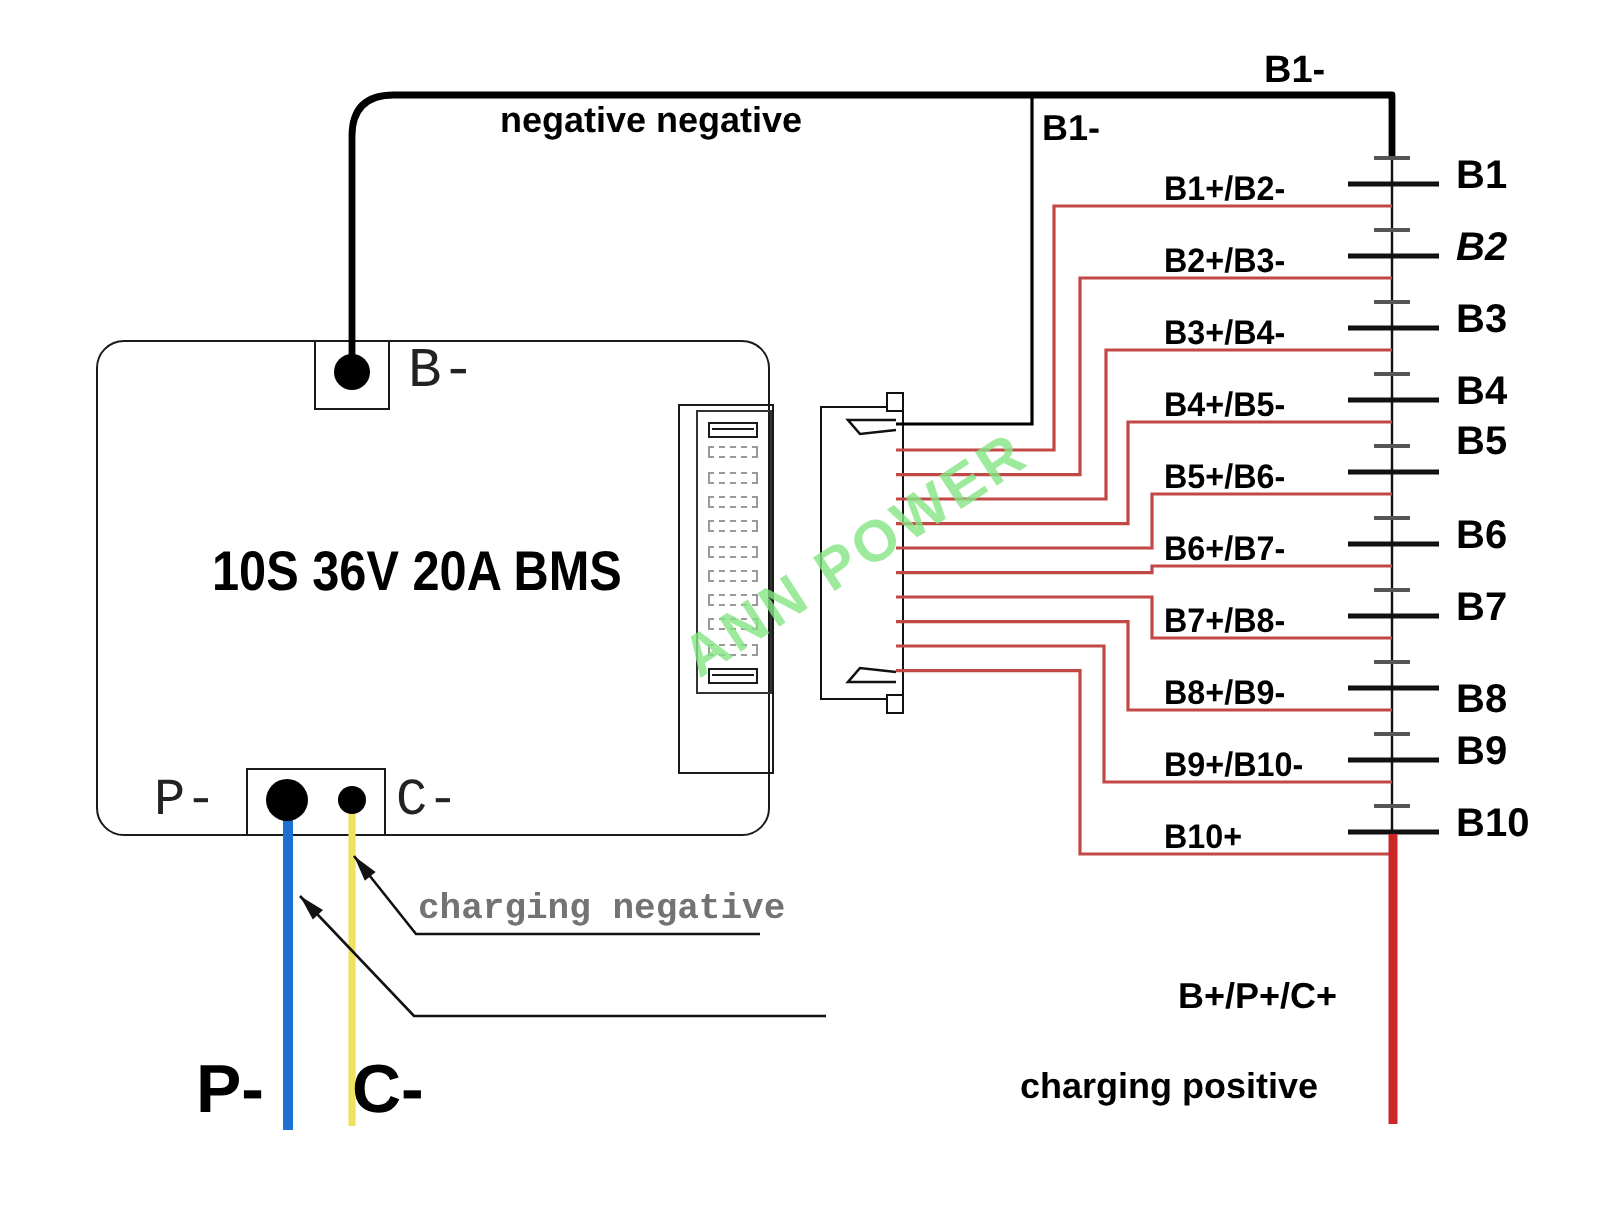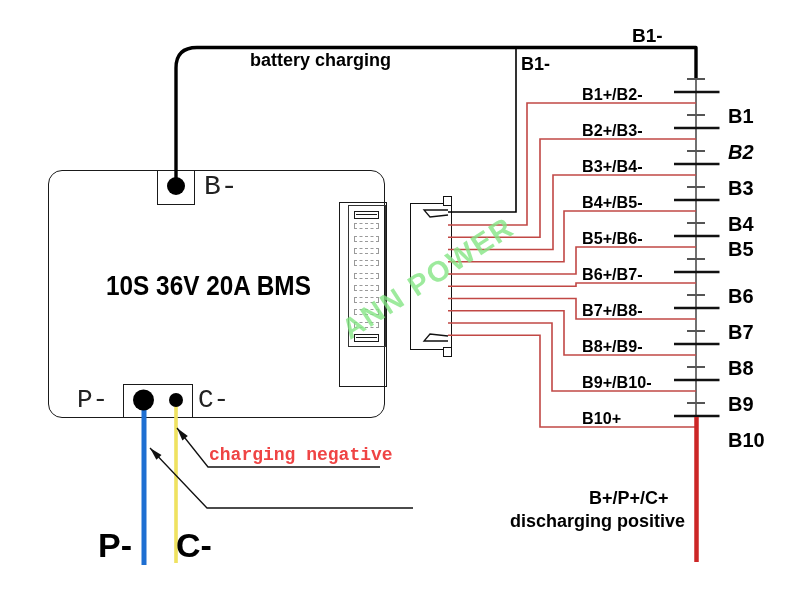--- a/index.html
+++ b/index.html
@@ -11,25 +11,25 @@
   #b-terminal-box{left:157px;top:170px;width:36px;height:33px;border-width:1.3px;}
   #pc-terminal-box{left:123px;top:384px;width:68px;height:32px;border-width:1.3px;}
   #conn-outer{left:339px;top:202px;width:46px;height:183px;border-width:1.3px;}
   #conn-inner{left:348px;top:205px;width:36px;height:140px;border-width:1.1px;border-color:#333;}
   #plug-body{left:410px;top:203px;width:40px;height:145px;border:1.7px solid #111;}
   .plug-tab{position:absolute;width:7px;height:8px;border:1.4px solid #111;background:#fff;z-index:1;}
   #wire-svg{position:absolute;left:0;top:0;z-index:2;}
   .label{position:absolute;z-index:5;color:#000;white-space:nowrap;line-height:1.05;}
   .b{font-weight:bold;text-align:center;}
   .cad{font-family:"Liberation Mono",monospace;color:#222;font-weight:400;}
-  .mono-b{font-family:"Liberation Mono",monospace;font-weight:bold;color:#ef4444;}
+  .mono-b{font-family:"Liberation Mono",monospace;font-weight:bold;color:#737373;}
   #title{left:106px;top:271px;font-size:28px;font-weight:bold;transform:scaleX(.87);transform-origin:left top;letter-spacing:0px;}
   #watermark{left:428px;top:278px;z-index:4;font-size:29px;font-weight:bold;letter-spacing:2px;
              transform:translate(-50%,-50%) rotate(-33deg);opacity:.8;}
-  .cell-label{position:absolute;left:728px;z-index:5;font-size:20px;font-weight:bold;margin-top:28px;}
+  .cell-label{position:absolute;left:728px;z-index:5;font-size:20px;font-weight:bold;}
   .sense-label{position:absolute;left:582px;z-index:5;font-size:17px;font-weight:bold;transform:scaleX(.95);transform-origin:left top;}
   .pin{position:absolute;left:5px;width:25px;height:6px;border:1px dashed #9a9a9a;box-sizing:border-box;}
   .pin.end{border:1.5px solid #1a1a1a;height:8px;}
   .pin.end .mid{position:absolute;left:1px;right:1px;top:2px;height:1px;background:#1a1a1a;}
 </style>
 </head>
 <body>
 
 <div class="canvas">
 
@@ -107,48 +107,48 @@
       <circle cx="143.5" cy="400" r="10.5" fill="#000"></circle>
       <circle cx="176" cy="400" r="7" fill="#000"></circle>
       <path d="M177,428 L208,467 L380,467" fill="none" stroke="#111" stroke-width="1.3"></path>
       <polygon points="177,428 182.4,440.4 187.8,436.0" fill="#111"></polygon>
       <path d="M150,448 L207,508 L413,508" fill="none" stroke="#111" stroke-width="1.3"></path>
       <polygon points="150,448 156.4,459.8 161.5,455.0" fill="#111"></polygon>
       <path d="M448,210 L424,210 L430,217 L448,215" fill="none" stroke="#111" stroke-width="1.3"></path>
       <path d="M448,341 L424,341 L430,334 L448,336" fill="none" stroke="#111" stroke-width="1.3"></path>
     </svg>
 
-  <div class="label b" style="left:250px;top:51px;font-size:18px;">battery charging</div>
+  <div class="label b" style="left:250px;top:51px;font-size:18px;">negative negative</div>
   <div class="label b" style="left:521px;top:55px;font-size:18px;">B1-</div>
   <div class="label b" style="left:632px;top:26px;font-size:19px;">B1-</div>
 
   <div id="right-labels">
       <div class="cell-label" style="top: 77px;">B1</div>
       <div class="sense-label" style="top: 85px;">B1+/B2-</div>
       <div class="cell-label" style="top: 113px; font-style: italic;">B2</div>
       <div class="sense-label" style="top: 121px;">B2+/B3-</div>
       <div class="cell-label" style="top: 149px;">B3</div>
       <div class="sense-label" style="top: 157px;">B3+/B4-</div>
       <div class="cell-label" style="top: 185px;">B4</div>
       <div class="sense-label" style="top: 193px;">B4+/B5-</div>
       <div class="cell-label" style="top: 210px;">B5</div>
       <div class="sense-label" style="top: 229px;">B5+/B6-</div>
       <div class="cell-label" style="top: 257px;">B6</div>
       <div class="sense-label" style="top: 265px;">B6+/B7-</div>
       <div class="cell-label" style="top: 293px; text-align: center;">B7</div>
       <div class="sense-label" style="top: 301px;">B7+/B8-</div>
-      <div class="cell-label" style="top: 329px;">B8</div>
+      <div class="cell-label" style="top: 339px;">B8</div>
       <div class="sense-label" style="top: 337px;">B8+/B9-</div>
       <div class="cell-label" style="top: 365px;">B9</div>
       <div class="sense-label" style="top: 373px;">B9+/B10-</div>
       <div class="cell-label" style="top: 401px;">B10</div>
       <div class="sense-label" style="top: 409px;">B10+</div>
     </div>
 
   <div class="label mono-b" style="left:209px;top:446px;font-size:18px;">charging negative</div>
   <div class="label b" style="left:98px;top:528px;font-size:34px;">P-</div>
   <div class="label b" style="left:176px;top:528px;font-size:34px;">C-</div>
 
   <div class="label b" style="left:589px;top:489px;font-size:18px;">B+/P+/C+</div>
-  <div class="label b" style="left:510px;top:512px;font-size:18px;">discharging positive</div>
+  <div class="label b" style="left:510px;top:534px;font-size:18px;">charging positive</div>
 
   <div class="label" id="watermark" style="color: rgb(133, 230, 133);">ANN POWER</div>
 </div>
 
 </body></html>

